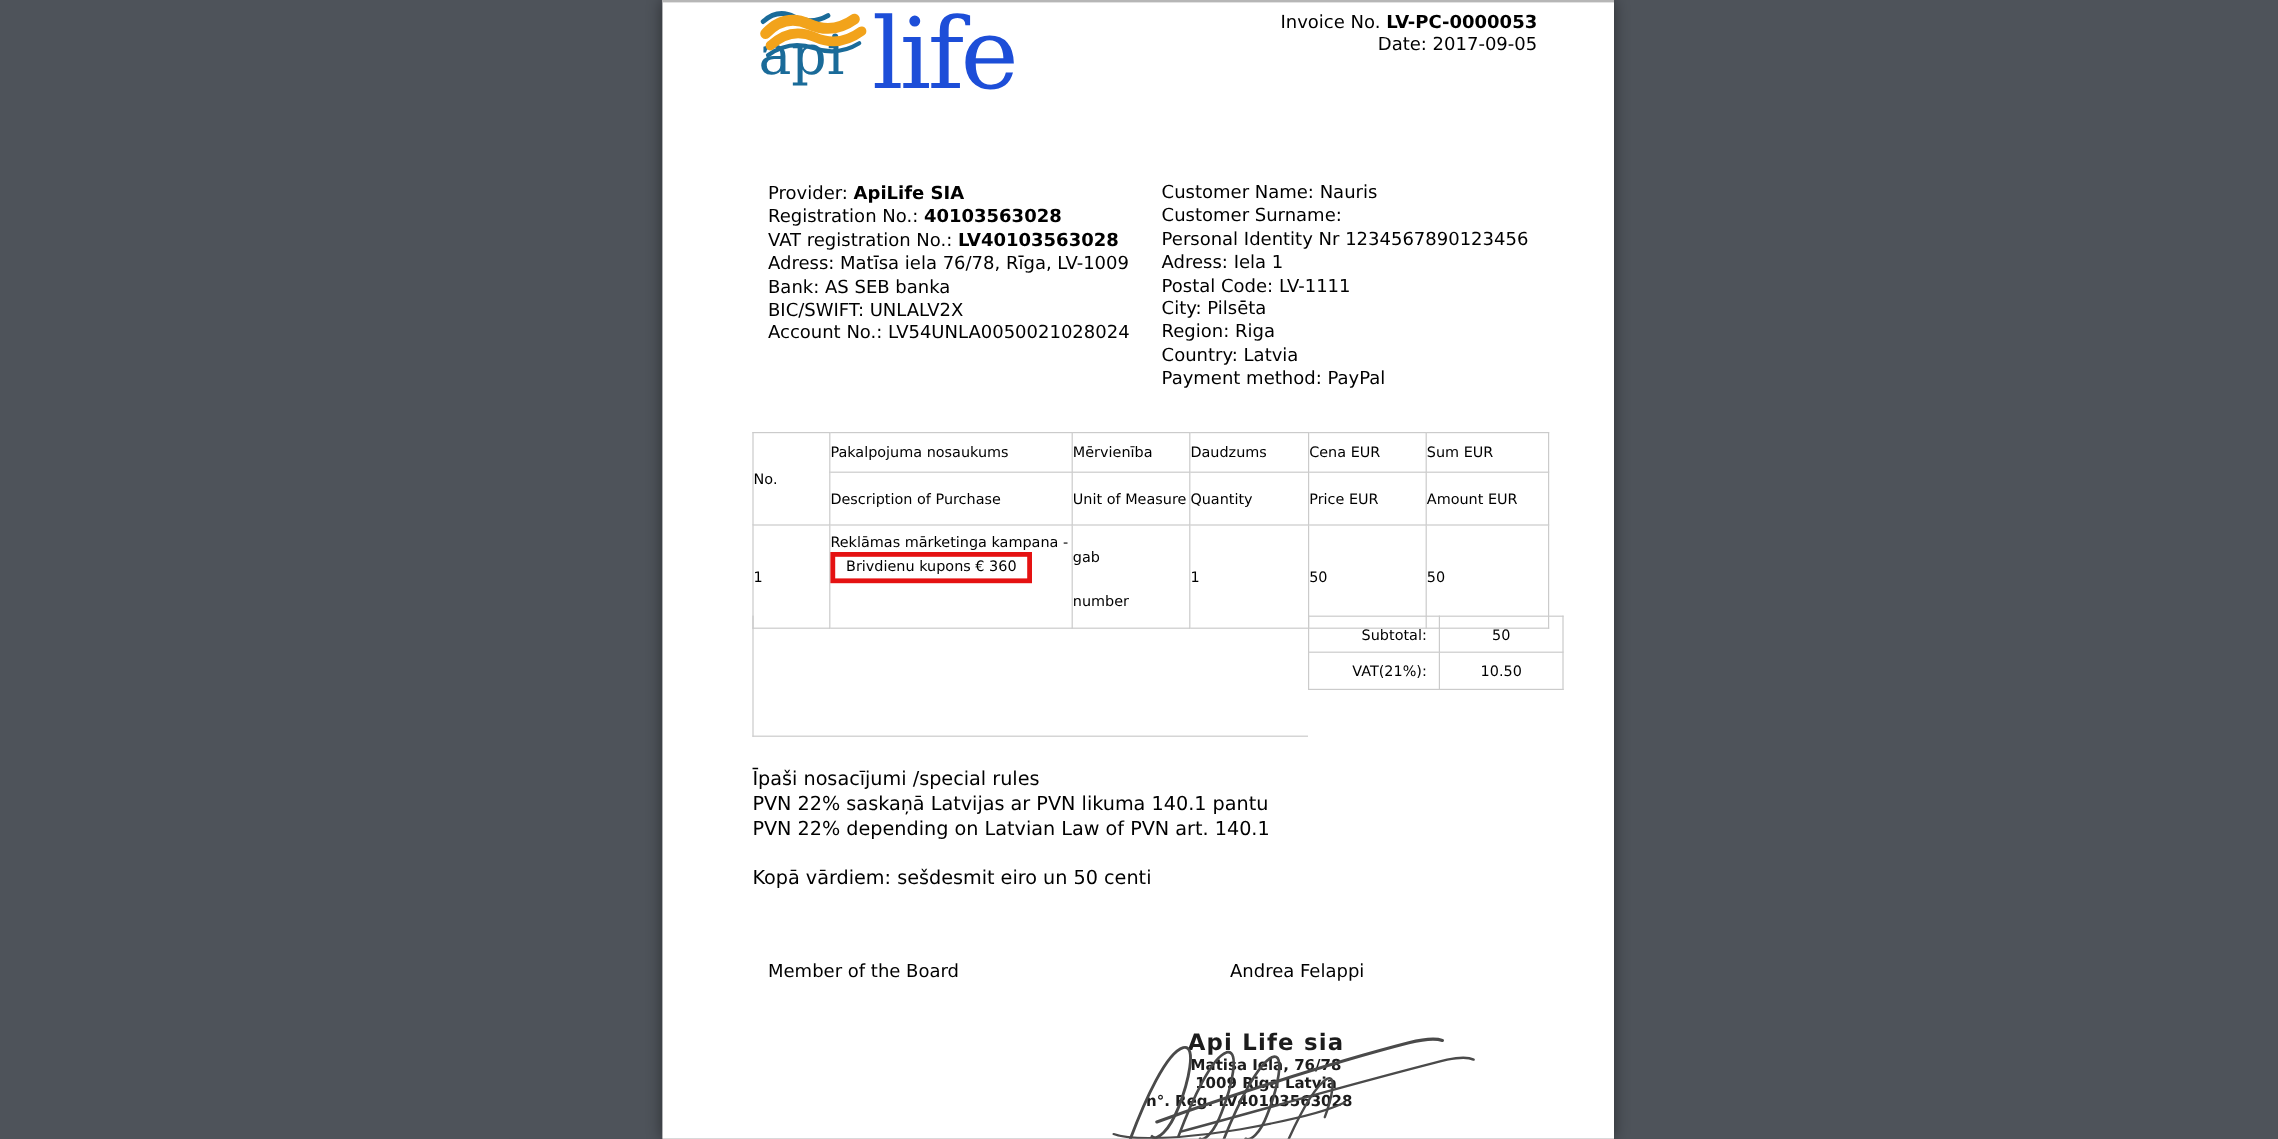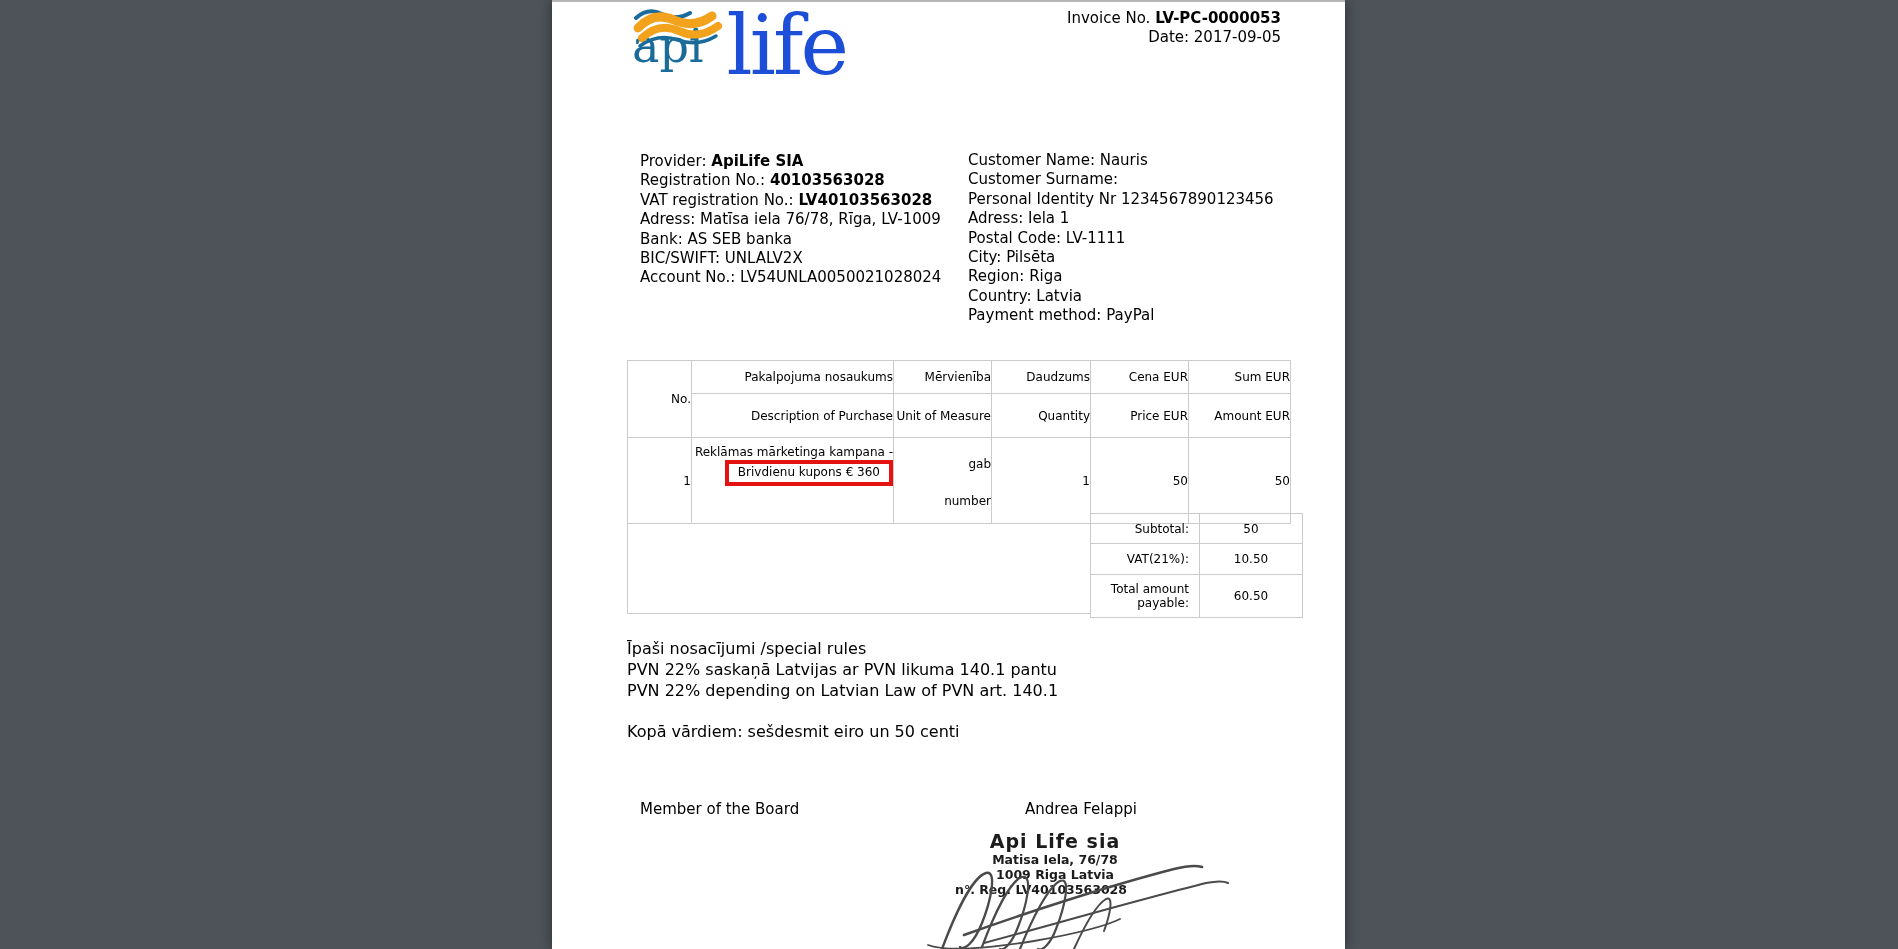--- a/index.html
+++ b/index.html
@@ -29,21 +29,21 @@
   }
   
   .inv-header{position:absolute;right:64px;top:7px;text-align:right;font-size:15px;line-height:19px;}
   .inv-no-value{font-weight:bold;}
   
   .provider{position:absolute;left:88px;top:150px;font-size:15px;line-height:19.4px;}
   .customer{position:absolute;left:416px;top:149px;font-size:15px;line-height:19.4px;}
   .p-line .val-bold{font-weight:bold;}
   
   .items{position:absolute;left:75px;top:358px;width:663px;border-collapse:collapse;table-layout:fixed;}
-  .items td{border:1px solid #cbcbcb;font-size:12px;text-align:right;vertical-align:middle;padding:0;}
+  .items td{border:1px solid #cbcbcb;font-size:12px;text-align:left;vertical-align:middle;padding:0;}
   .items .hrow1 td{height:32px;}
   .items .hrow2 td{height:43px;}
   .items .irow td{height:78px;}
   .desc-cell{vertical-align:top !important;padding-top:7px !important;}
   .red-box{
     display:inline-block;border:4px solid #e51212;
     padding:1px 9px 3px 9px;margin-top:1px;
   }
   .unit-cell-inner{height:78px;display:flex;flex-direction:column;justify-content:space-between;
     box-sizing:border-box;padding:15px 0 12px 0;}
@@ -57,21 +57,21 @@
   .totals .r1 td{height:29px;}
   .totals .r2 td{height:30px;}
   .totals .r3 td{height:42px;}
   
   .notes{position:absolute;left:75px;top:636px;font-size:16px;line-height:21px;}
   .words{margin-top:20px;}
   
   .sign-role{position:absolute;left:88px;top:798px;font-size:15px;}
   .sign-name{position:absolute;left:473px;top:798px;font-size:15px;}
   
-  .stamp{position:absolute;left:397px;top:828px;width:212px;text-align:center;color:#1c1c1c;}
+  .stamp{position:absolute;left:397px;top:856px;width:212px;text-align:center;color:#1c1c1c;}
   .stamp-company{font-size:19px;font-weight:bold;letter-spacing:1px;line-height:22px;}
   .stamp-line{font-size:12.5px;font-weight:bold;line-height:15px;}
   .stamp-reg{margin-left:-28px;}
   .signature{position:absolute;left:372px;top:855px;}
 </style>
 </head>
 <body>
 
 <div class="doc">
 
@@ -164,24 +164,20 @@
   <table class="totals">
     <tbody>
         <tr class="r1">
       <td class="t-label">Subtotal:</td>
       <td class="t-value">50</td>
     </tr>
     <tr class="r2">
       <td class="t-label">VAT(21%):</td>
       <td class="t-value">10.50</td>
     </tr>
-    <tr class="r3">
-      <td class="t-label">Total amount payable:</td>
-      <td class="t-value">60.50</td>
-    </tr>
   </tbody>
     </table>
 
   <div class="notes">
     <div>Īpaši nosacījumi /special rules</div>
     <div>PVN 22% saskaņā Latvijas ar PVN likuma 140.1 pantu</div>
     <div>PVN 22% depending on Latvian Law of PVN art. 140.1</div>
     <div class="words">
       <div>Kopā vārdiem: sešdesmit eiro un 50 centi</div>
     </div>

